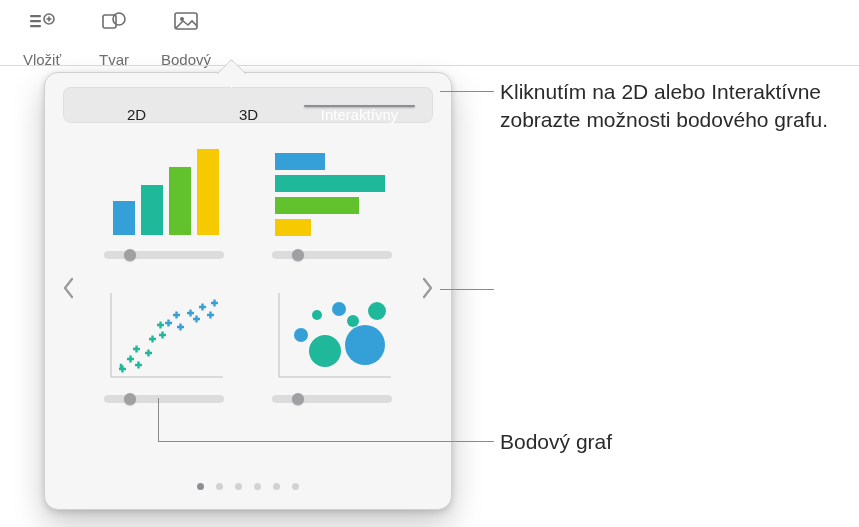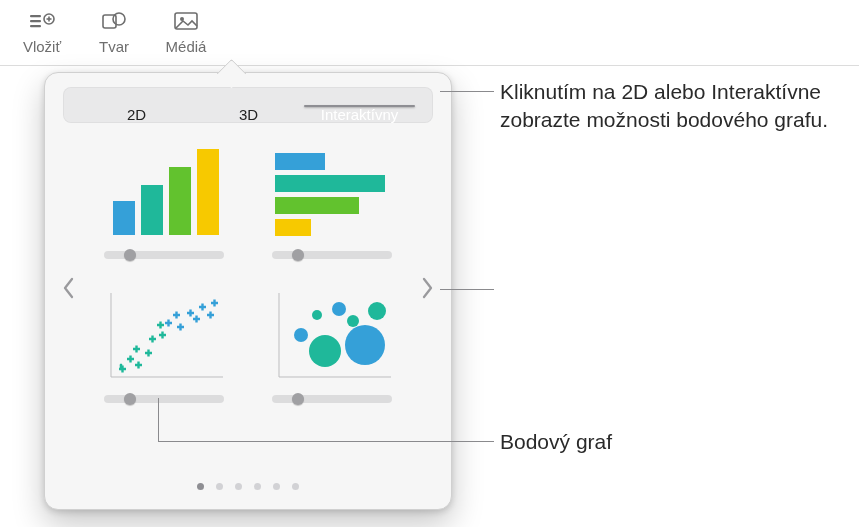--- a/index.html
+++ b/index.html
@@ -17,21 +17,21 @@
   *{box-sizing:border-box;}
   html,body{margin:0;padding:0;font-family:-apple-system,"Helvetica Neue",Arial,sans-serif;background:#fff;color:var(--text-dark);}
   .canvas{position:relative;width:859px;height:527px;overflow:hidden;}
 
   
   .toolbar{display:flex;align-items:flex-start;gap:0;padding:6px 6px 0 6px;}
   .tb-item{width:72px;text-align:center;font-size:15px;color:var(--toolbar-grey);cursor:default;}
   .tb-item.active{color:var(--toolbar-blue);}
   .tb-icon{height:30px;display:flex;align-items:center;justify-content:center;}
   .tb-icon svg{width:28px;height:24px;}
-  .tb-label{margin-top:2px;}
+  .tb-label{margin-top:15px;}
   .tb-divider{position:absolute;left:0;right:0;top:65px;height:1px;background:#dcdcdc;}
 
   
   .panel{
     position:absolute;left:44px;top:72px;width:408px;height:438px;
     background:var(--panel-bg);border:1px solid var(--panel-border);
     border-radius:14px;box-shadow:0 14px 32px rgba(0,0,0,.22),0 2px 6px rgba(0,0,0,.15);
     padding:14px 18px 0 18px;
   }
   .panel::before{
@@ -102,21 +102,21 @@
     </div>
 
     <div class="tb-item">
       <div class="tb-icon">
         <svg viewBox="0 0 28 24" fill="none" stroke="#6e6e6e" stroke-width="1.6">
           <rect x="3" y="4" width="22" height="16" rx="2"></rect>
           <circle cx="10" cy="10" r="2" fill="#6e6e6e" stroke="none"></circle>
           <path d="M4 19 L11 12 L16 16 L20 12 L25 17"></path>
         </svg>
       </div>
-      <div class="tb-label">Médiá</div>
+      <div class="tb-label">Bodový</div>
     </div>
   </div>
   <div class="tb-divider"></div>
 
   <div class="panel">
 
     <div class="seg">
       <button>2D</button>
       <div class="sep"></div>
       <button>3D</button>

